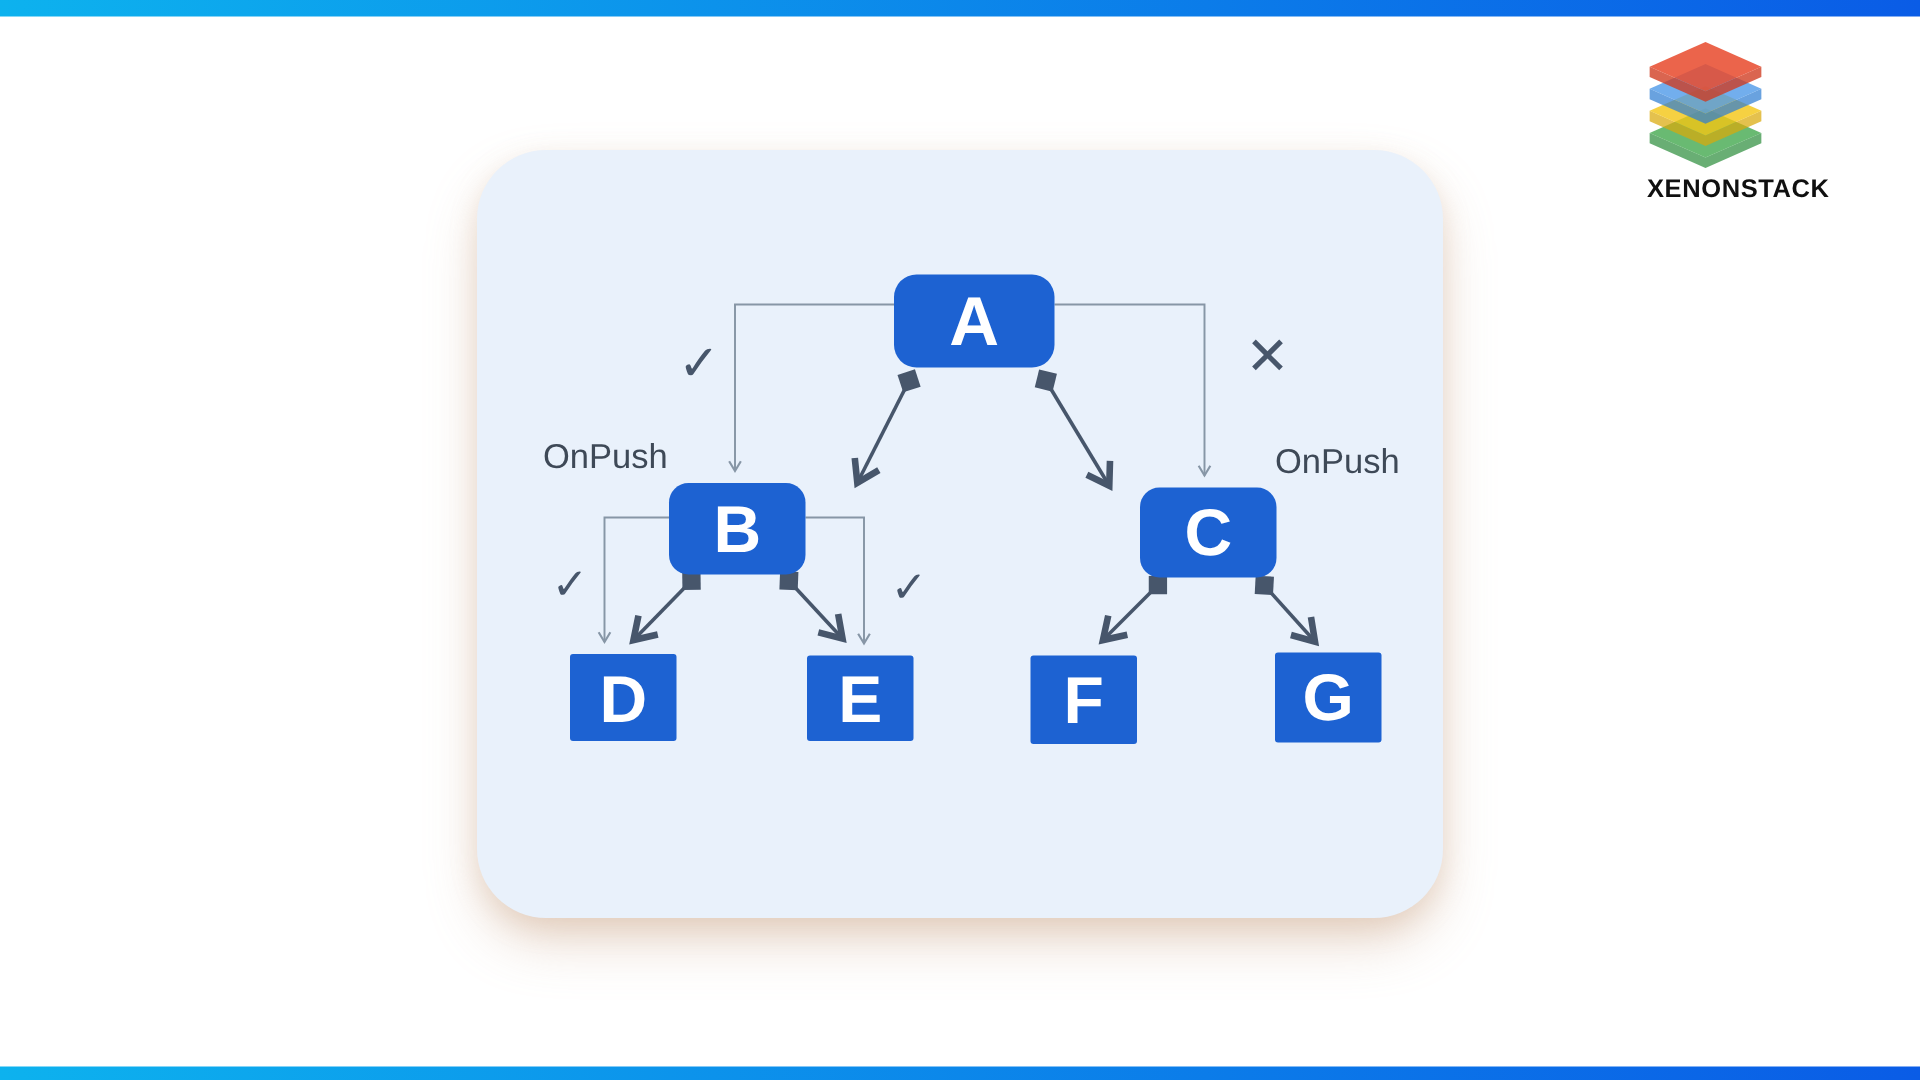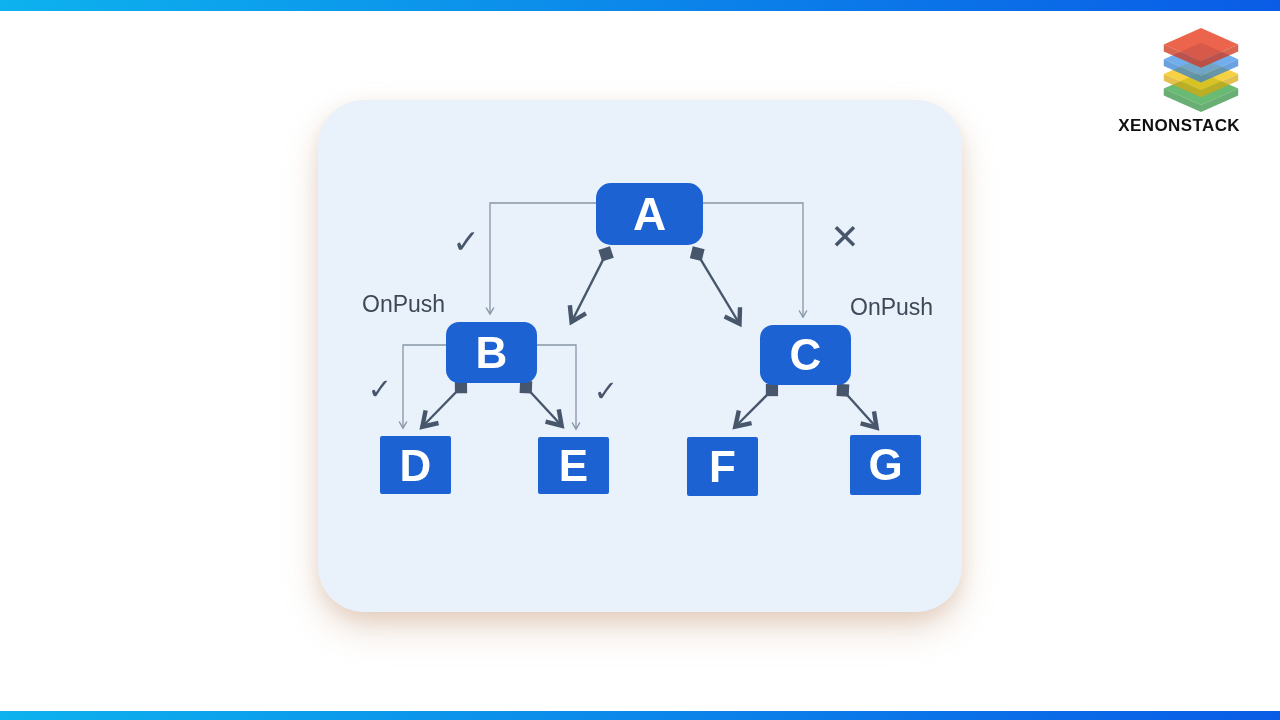--- a/index.html
+++ b/index.html
@@ -15,21 +15,21 @@
     position: absolute; top: 0; left: 0; width: 100%; height: 11px;
     background: linear-gradient(90deg, #0db2ee 0%, #0a5ce6 100%);
   }
   .bottom-bar {
     position: absolute; bottom: 0; left: 0; width: 100%; height: 9px;
     background: linear-gradient(90deg, #0db2ee 0%, #0a5ce6 100%);
   }
 
   .brand {
     position: absolute; top: 28px; right: 40px; width: 142px;
-    display: flex; flex-direction: column; align-items: flex-end;
+    display: flex; flex-direction: column; align-items: flex-start;
   }
   .brand svg { display: block; }
   .brand-name {
     margin-top: 4px;
     font-size: 17px; font-weight: bold; letter-spacing: 0.4px;
     color: #101010;
   }
 
   .panel {
     position: absolute; left: 318px; top: 100px; width: 644px; height: 512px;

